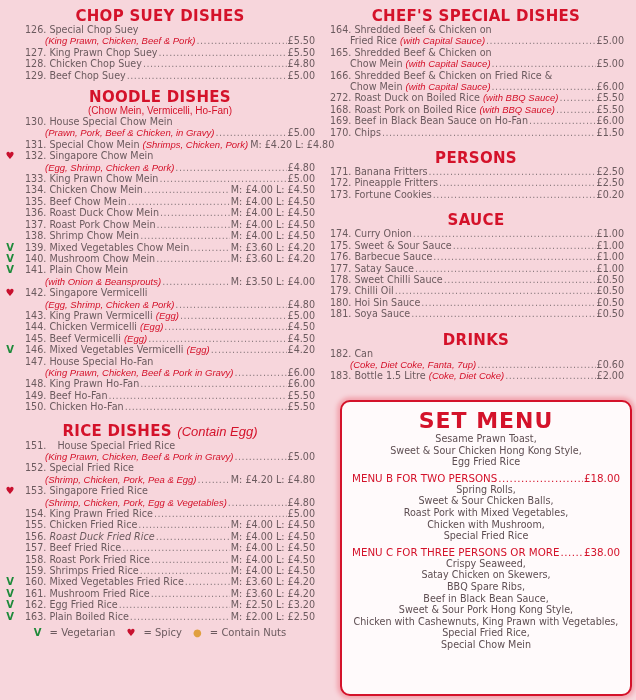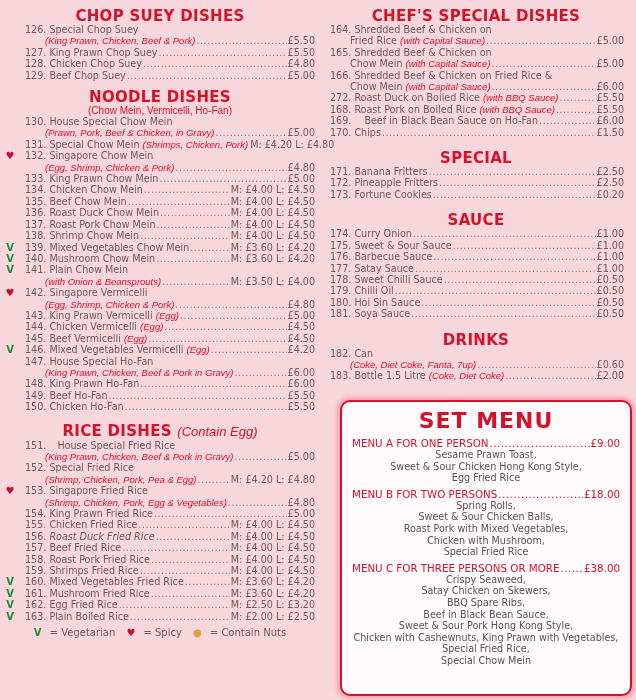--- a/index.html
+++ b/index.html
@@ -385,34 +385,34 @@
         <span class="price">£5.50</span>
       </div>
       <div class="row">
         <span>168.</span>
         <span class="name" style="margin-left: 3px;"><span>Roast Pork on Boiled Rice</span> <span class="desc">(with BBQ Sauce)</span></span>
         <span class="dots"></span>
         <span class="price">£5.50</span>
       </div>
       <div class="row">
         <span>169.</span>
-        <span class="name" style="margin-left: 13px; text-align: right;"><span>Beef in Black Bean Sauce on Ho-Fan</span></span>
+        <span class="name" style="margin-left: 3px; text-align: right;"><span>Beef in Black Bean Sauce on Ho-Fan</span></span>
         <span class="dots"></span>
         <span class="price">£6.00</span>
       </div>
       <div class="row">
         <span>170.</span>
         <span class="name" style="margin-left: 3px;"><span>Chips</span></span>
         <span class="dots"></span>
         <span class="price">£1.50</span>
       </div>
     </div>
 
   <div style="height:12px"></div>
-  <div class="heading">SPECIAL</div>
+  <div class="heading">PERSONS</div>
   <div class="right-items" id="ds">
       <div class="row">
         <span>171.</span>
         <span class="name" style="margin-left: 3px;"><span>Banana Fritters</span></span>
         <span class="dots"></span>
         <span class="price">£2.50</span>
       </div>
       <div class="row">
         <span>172.</span>
         <span class="name" style="margin-left: 3px;"><span>Pineapple Fritters</span></span>
@@ -497,25 +497,20 @@
         <span class="name" style="margin-left: 3px;"><span>Bottle 1.5 Litre</span> <span class="desc">(Coke, Diet Coke)</span></span>
         <span class="dots"></span>
         <span class="price">£2.00</span>
       </div>
     </div>
 </div>
 
 <div class="setbox">
   <div class="settitle">SET MENU</div>
   <div id="sm">
-      <div class="setrow">
-        <span>MENU A FOR ONE PERSON</span>
-        <span class="dots"></span>
-        <span>£9.00</span>
-      </div>
       <div class="setitems">
         <div>Sesame Prawn Toast,</div>
         <div>Sweet &amp; Sour Chicken Hong Kong Style,</div>
         <div>Egg Fried Rice</div>
       </div>
       <div class="setrow">
         <span>MENU B FOR TWO PERSONS</span>
         <span class="dots"></span>
         <span>£18.00</span>
       </div>

